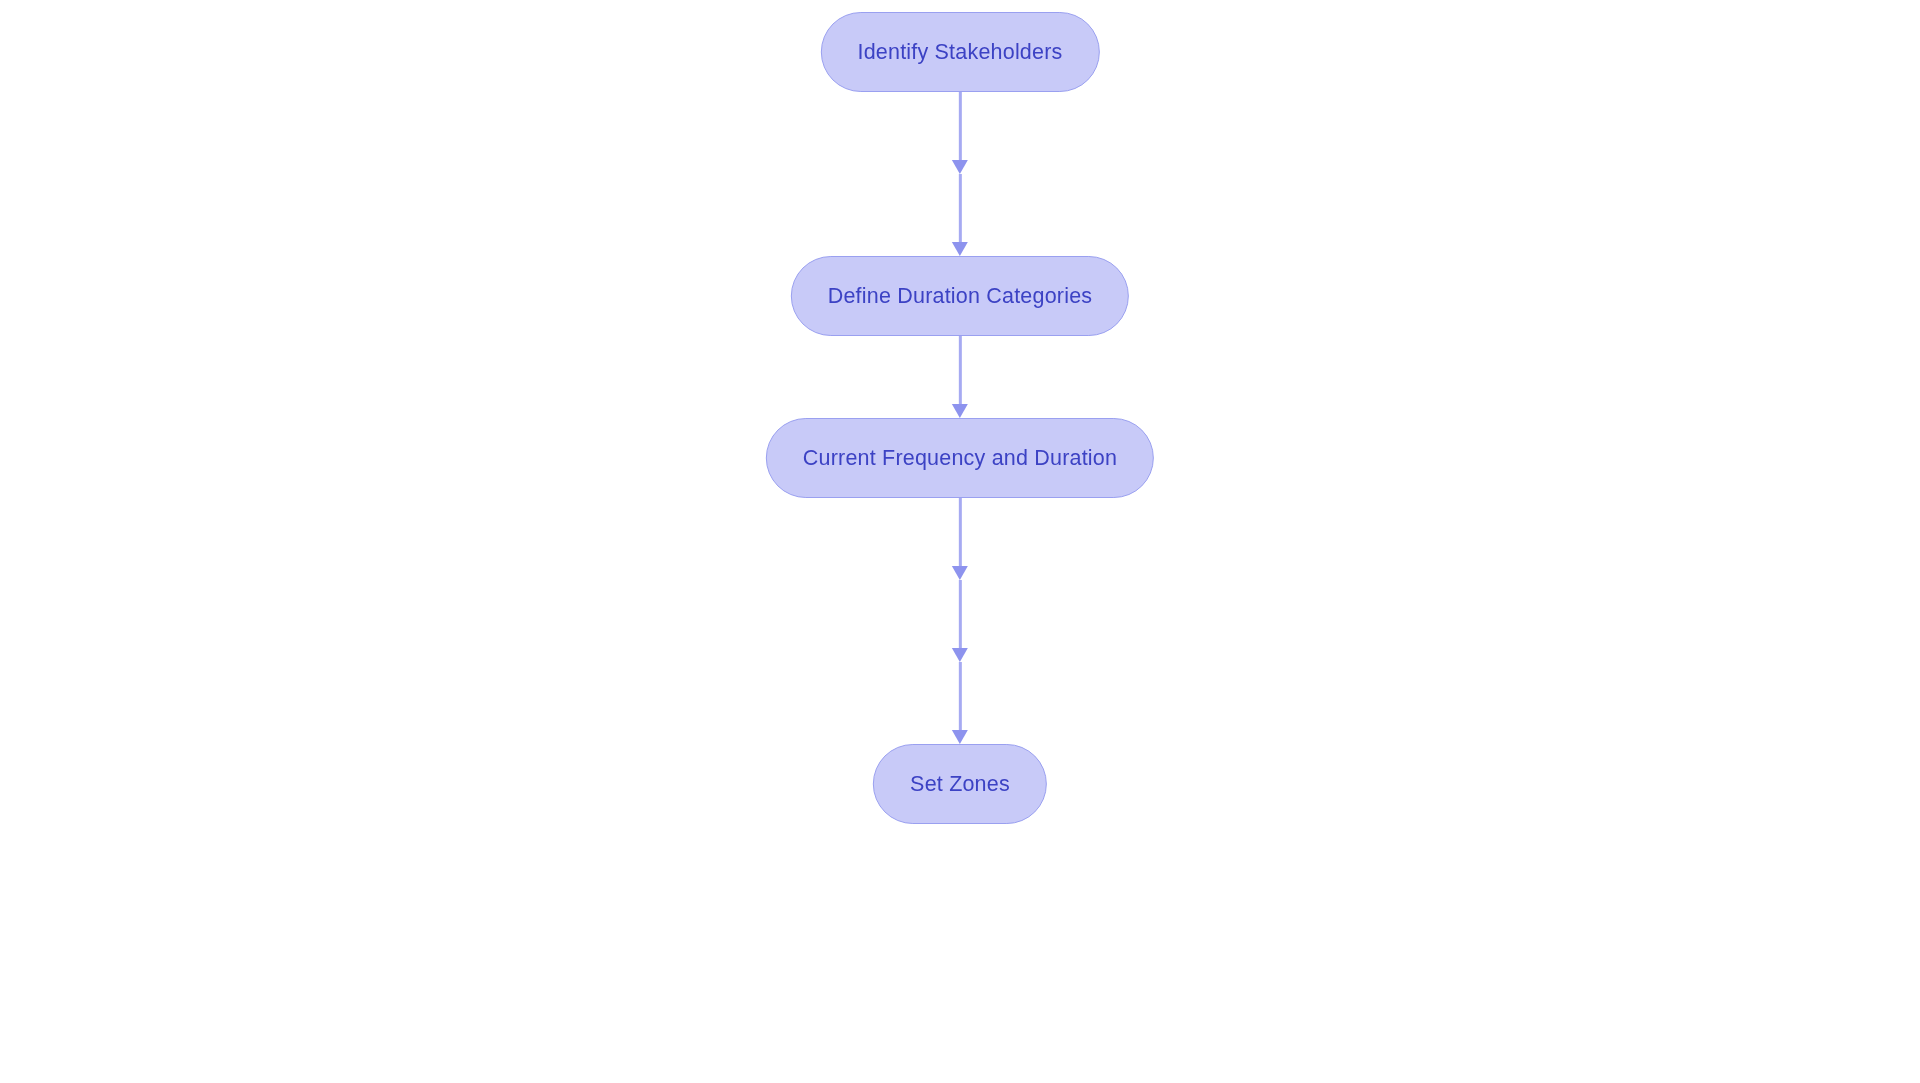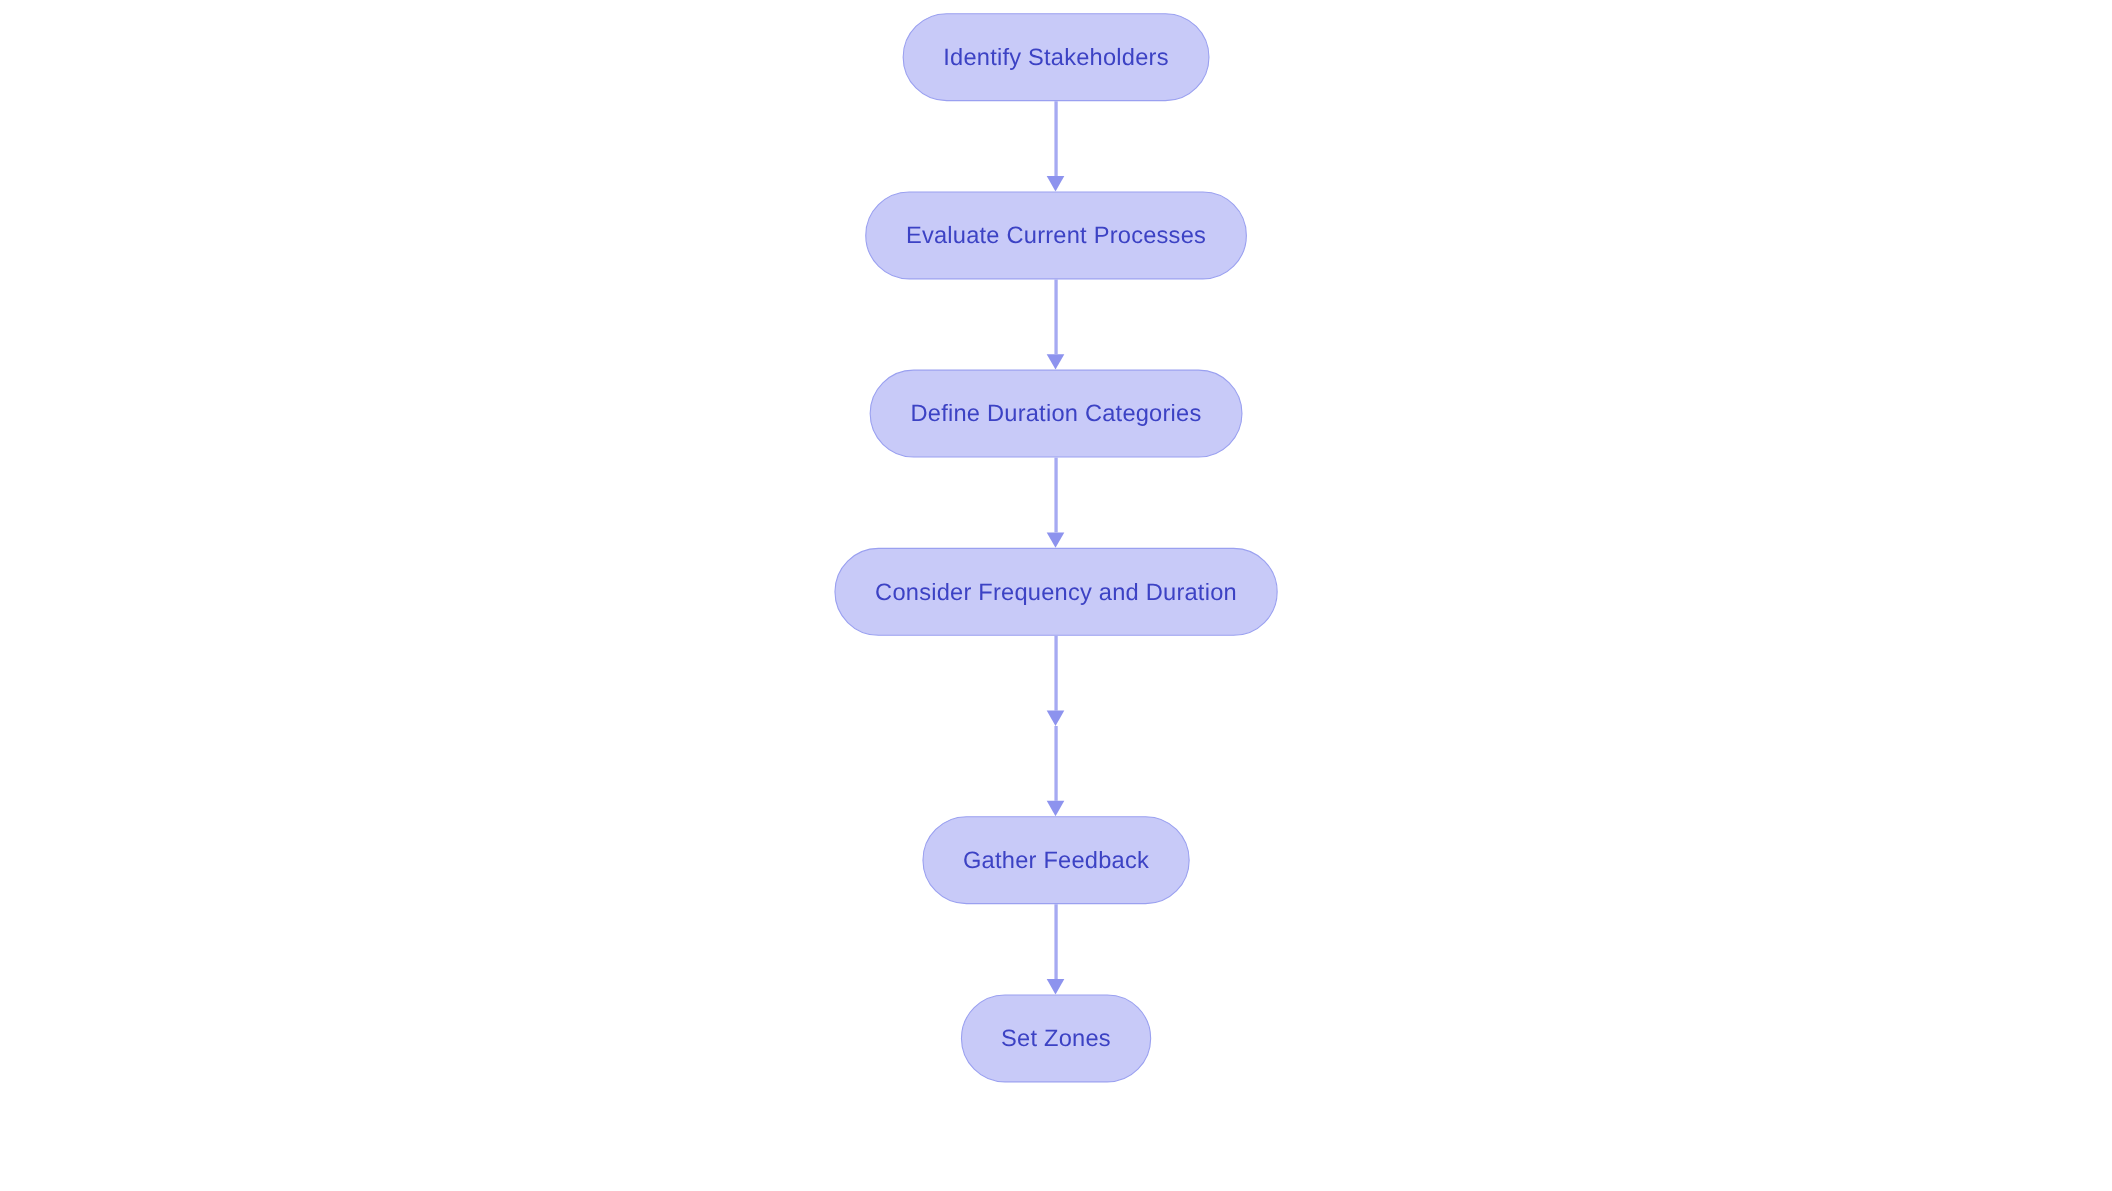--- a/index.html
+++ b/index.html
@@ -74,56 +74,50 @@
 
     <div class="flow-node">
       <span>Identify Stakeholders</span>
     </div>
 
     <div class="flow-arrow">
       <div class="shaft"></div>
       <div class="head"></div>
     </div>
 
-    <div class="flow-node">
-      <span>Evaluate Current Processes</span>
-    </div>
 
     <div class="flow-arrow">
       <div class="shaft"></div>
       <div class="head"></div>
     </div>
 
     <div class="flow-node">
       <span>Define Duration Categories</span>
     </div>
 
     <div class="flow-arrow">
       <div class="shaft"></div>
       <div class="head"></div>
     </div>
 
     <div class="flow-node">
-      <span>Consider Frequency and Duration</span>
+      <span>Current Frequency and Duration</span>
     </div>
 
     <div class="flow-arrow">
       <div class="shaft"></div>
       <div class="head"></div>
     </div>
 
 
     <div class="flow-arrow">
       <div class="shaft"></div>
       <div class="head"></div>
     </div>
 
-    <div class="flow-node">
-      <span>Gather Feedback</span>
-    </div>
 
     <div class="flow-arrow">
       <div class="shaft"></div>
       <div class="head"></div>
     </div>
 
     <div class="flow-node">
       <span>Set Zones</span>
     </div>
 

